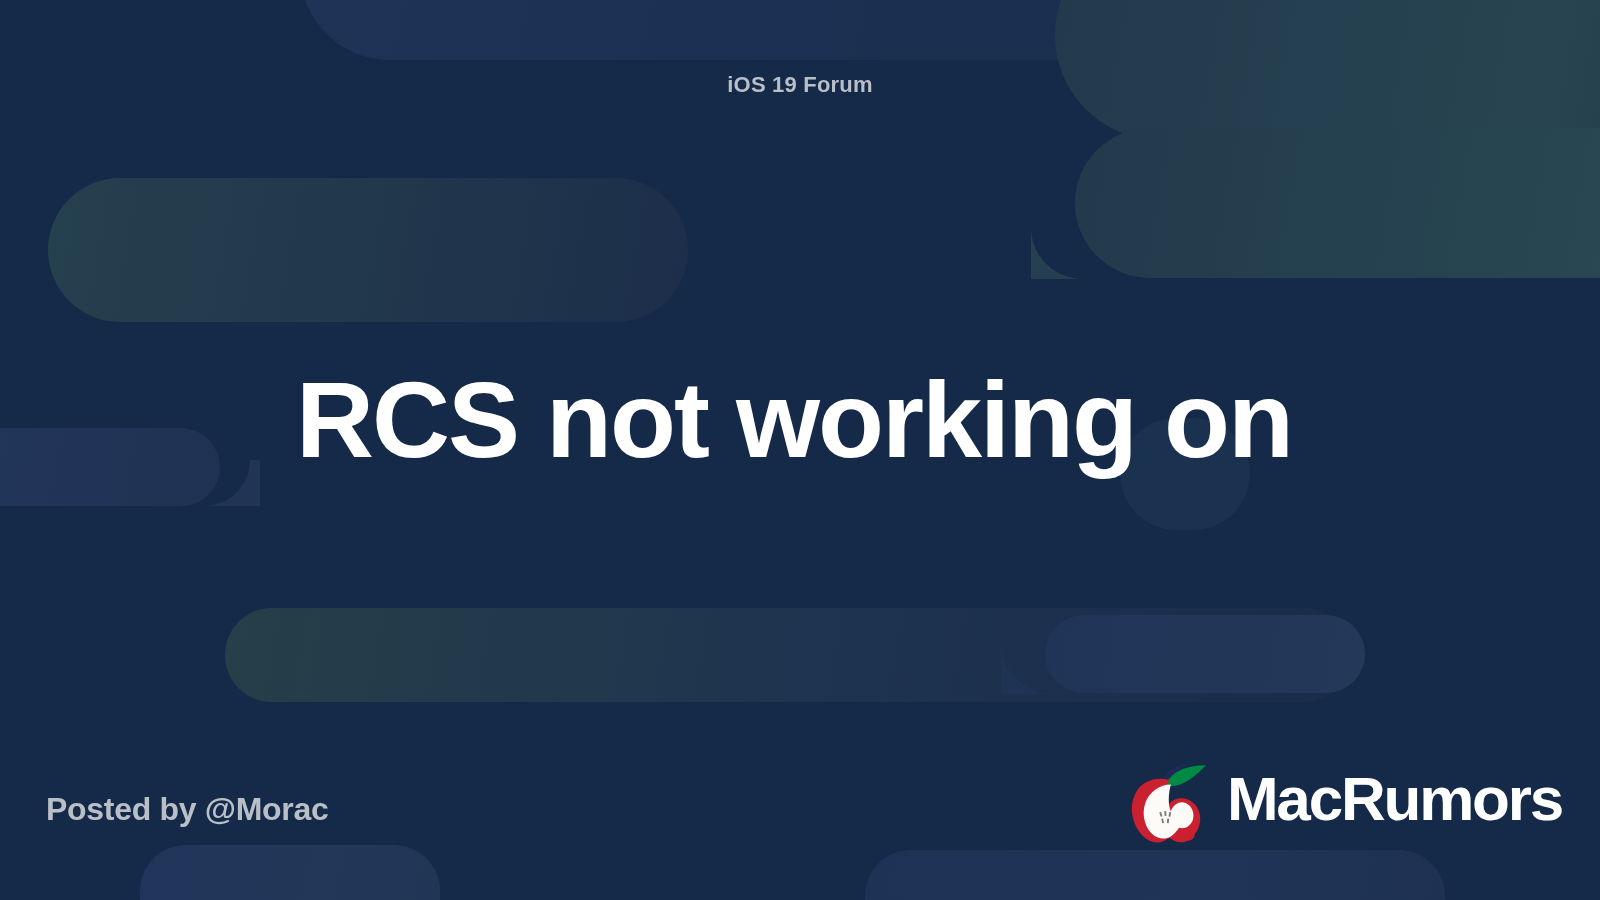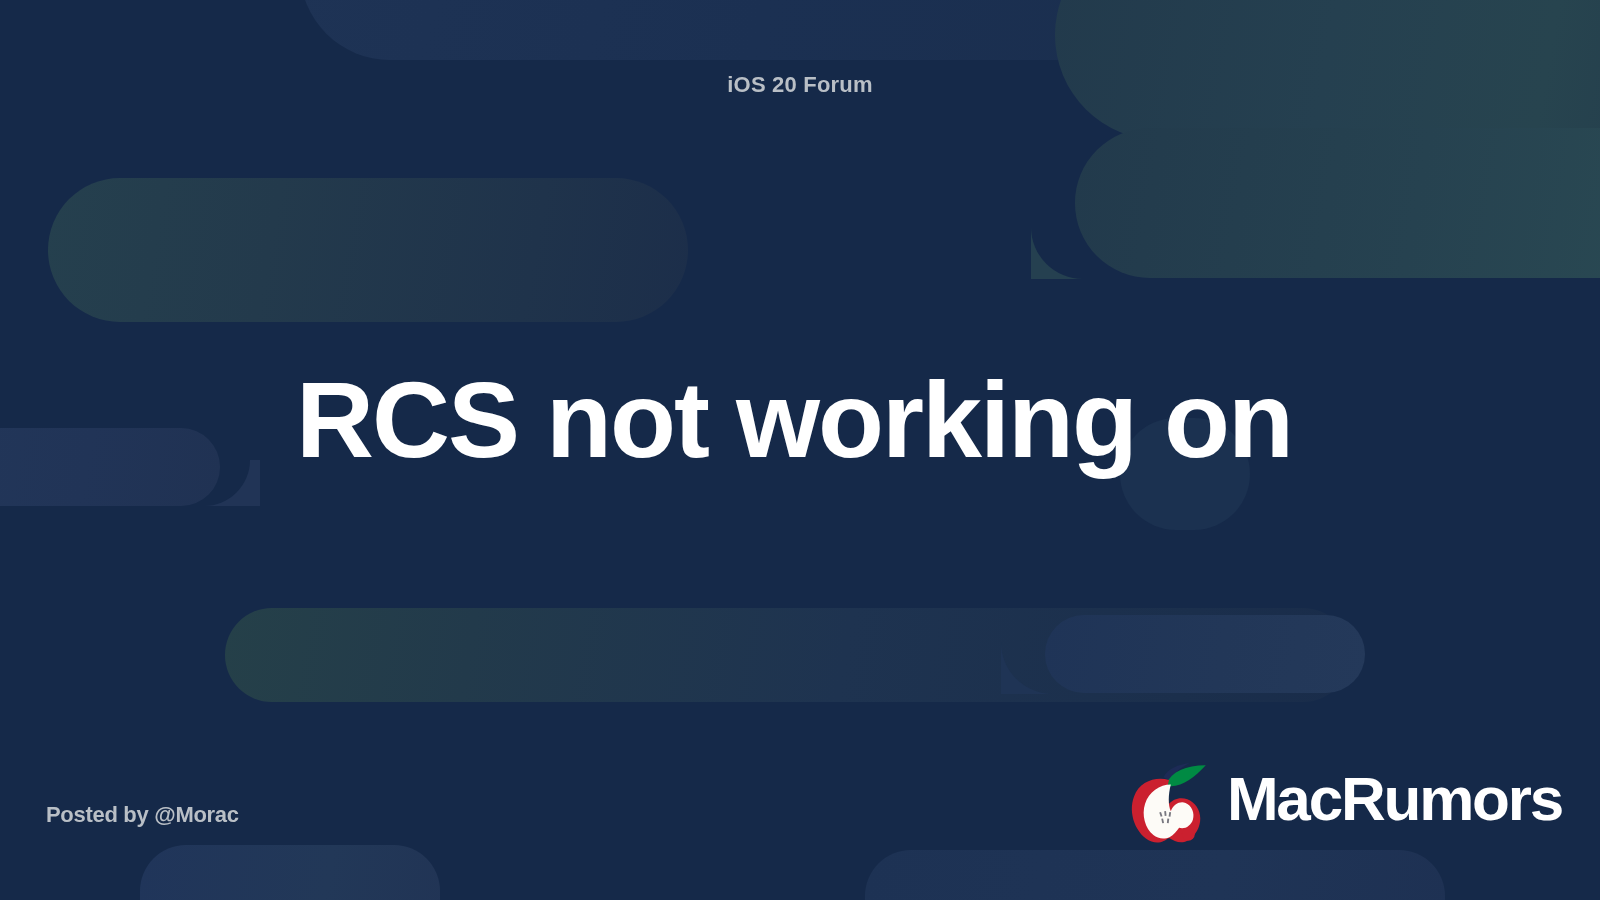--- a/index.html
+++ b/index.html
@@ -143,21 +143,21 @@
     line-height: 1.23;
     font-weight: bold;
     letter-spacing: -2px;
   }
   .headline .line { display: block; }
 
   .byline {
     position: absolute;
     left: 46px;
     bottom: 72px;
-    font-size: 22px;
+    font-size: 32px;
     font-weight: bold;
     color: #b9bfc6;
     letter-spacing: -0.3px;
   }
 
   .brand {
     position: absolute;
     right: 38px;
     bottom: 52px;
     display: flex;
@@ -194,21 +194,21 @@
     <div class="bubble b6"></div>
     <div class="bubble b7">
       <div class="tail tail-left"></div>
     </div>
     <div class="bubble b8"></div>
     <div class="bubble b9"></div>
   </div>
 
   <div class="content">
 
-    <div class="kicker">iOS 20 Forum</div>
+    <div class="kicker">iOS 19 Forum</div>
 
     <h1 class="headline">
       <span class="line">RCS not working on</span>
     </h1>
 
     <div class="byline">Posted by @Morac</div>
 
     <div class="brand">
       <svg class="brand-logo" viewBox="0 0 100 100">
 

